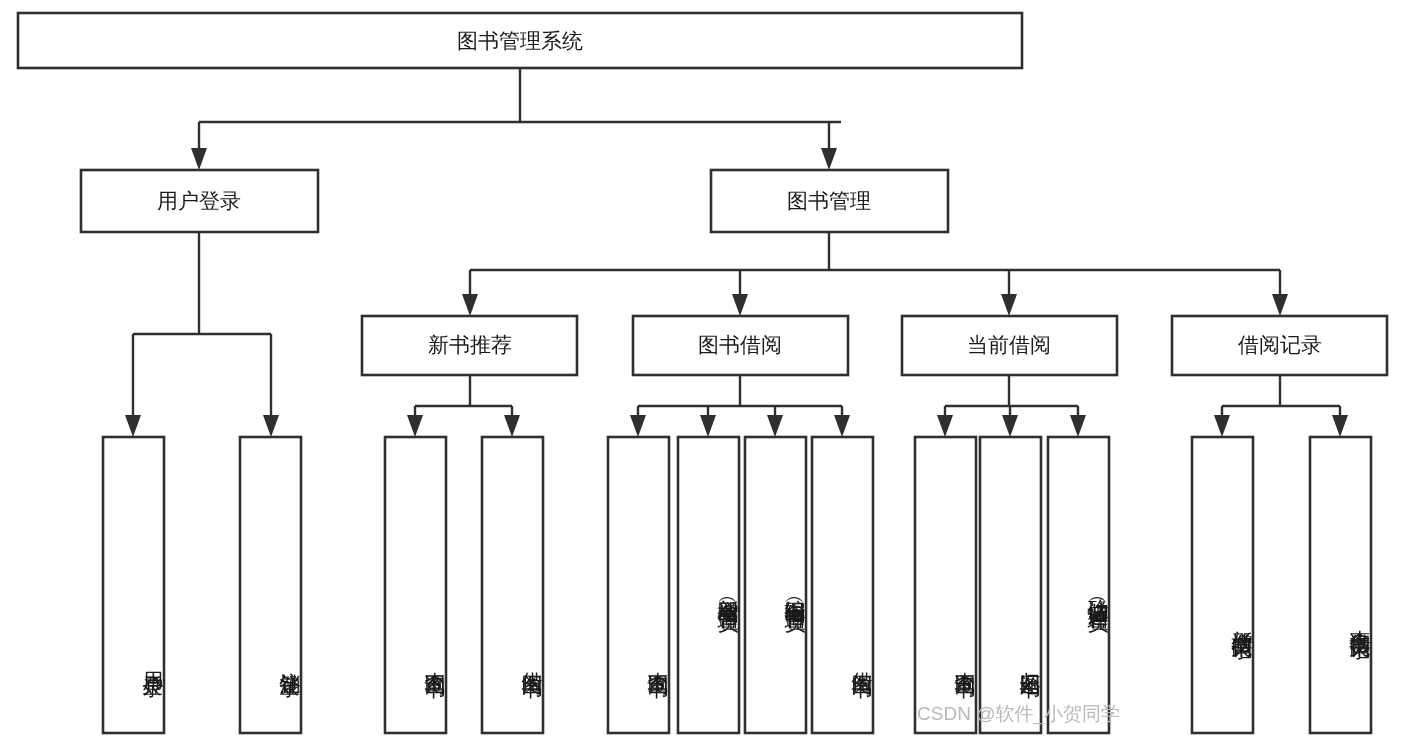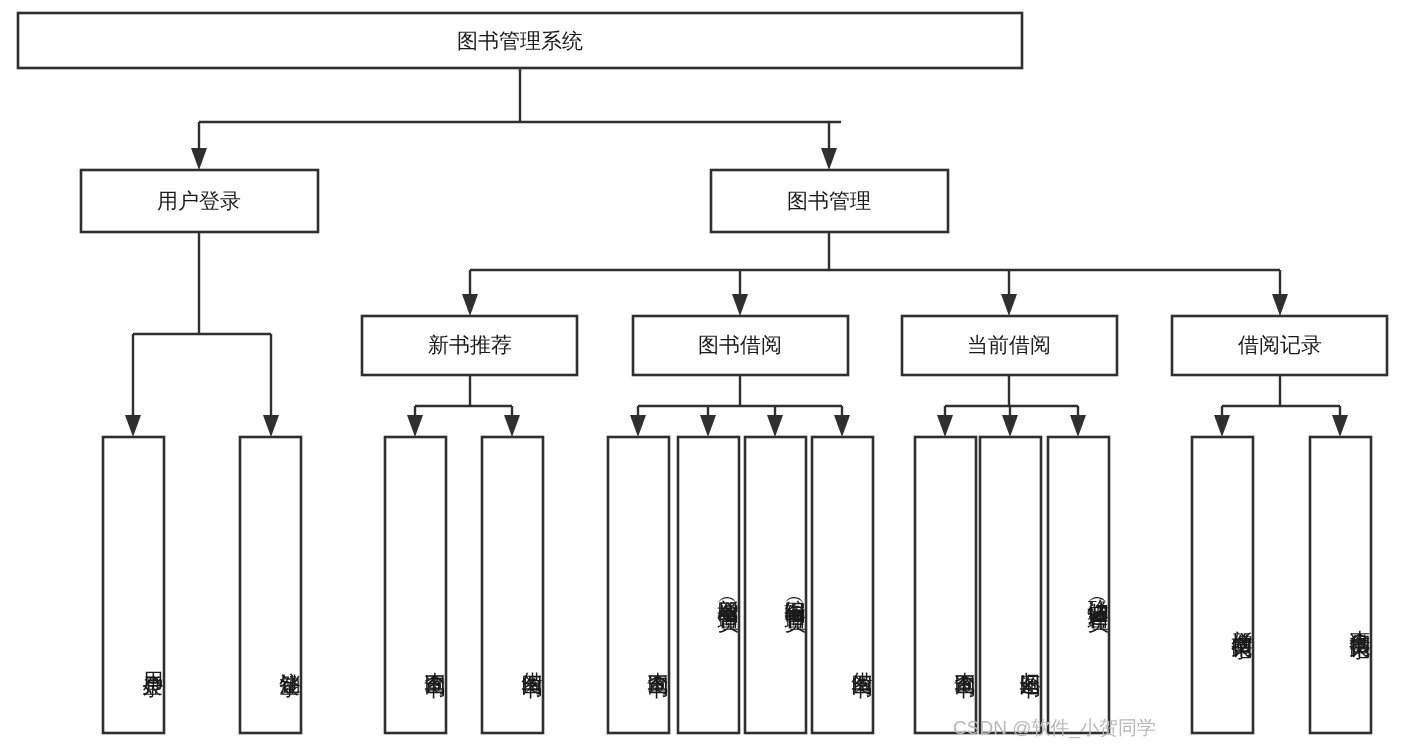--- a/index.html
+++ b/index.html
@@ -11,21 +11,20 @@
     width: 1405px;
     height: 747px;
     font-family: "Liberation Sans", "DejaVu Sans", sans-serif;
     position: relative;
     overflow: hidden;
   }
   #diagram-root {
     position: relative;
     width: 1132px;
     height: 747px;
-    padding-left: 36px;
   }
   svg#flow {
     position: absolute;
     left: 0;
     top: 0;
     width: 1405px;
     height: 747px;
   }
   .node-rect {
     fill: #ffffff;
@@ -60,21 +59,21 @@
     letter-spacing: 2px;
     display: flex;
     align-items: flex-start;
     justify-content: center;
     white-space: nowrap;
     pointer-events: none;
   }
   .watermark {
     position: absolute;
     right: 12px;
-    bottom: 6px;
+    bottom: 20px;
     font-family: "Liberation Sans", "DejaVu Sans", sans-serif;
     font-size: 19px;
     color: #b9b9b9;
     white-space: nowrap;
   }
 </style>
 </head>
 <body>
 
 <div id="diagram-root">

